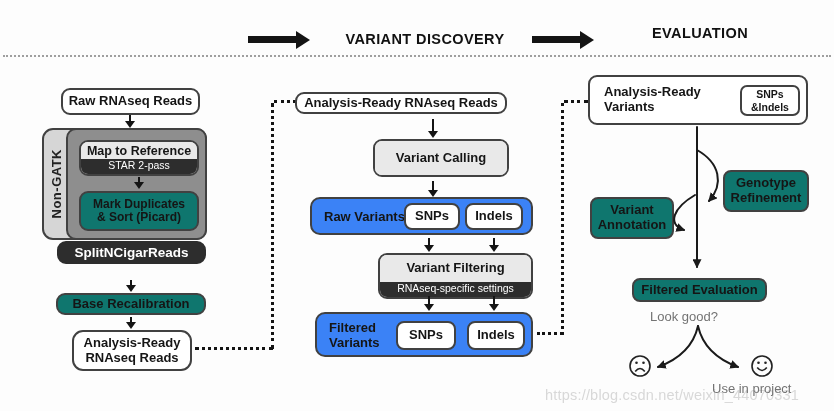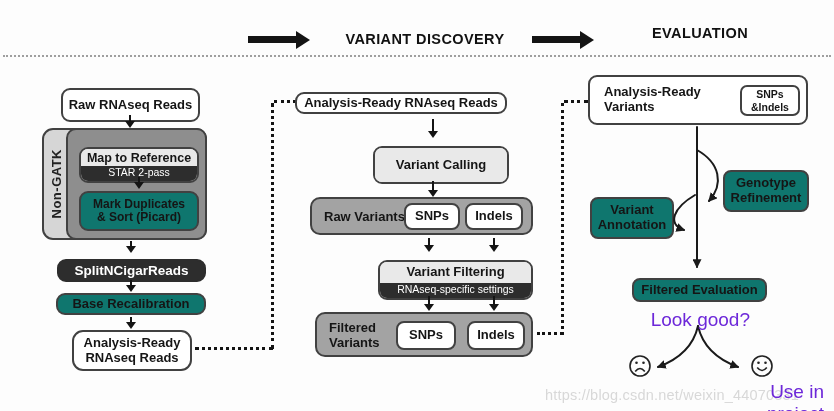--- a/index.html
+++ b/index.html
@@ -8,67 +8,67 @@
   .phase{position:absolute;font-weight:bold;font-size:14.5px;letter-spacing:.4px;text-align:center;color:#111;}
   .harrow{position:absolute;height:7px;background:#141414;}
   .harrow::after{content:"";position:absolute;right:-14px;top:50%;transform:translateY(-50%);
                  width:0;height:0;border-left:14px solid #141414;border-top:9px solid transparent;border-bottom:9px solid transparent;}
   .sep{position:absolute;left:3px;right:3px;top:55px;border-top:2px dotted #9f9f9f;}
   .bx{position:absolute;box-sizing:border-box;border:2px solid #414141;border-radius:9px;background:#fff;
       display:flex;align-items:center;justify-content:center;text-align:center;
       font-weight:bold;font-size:13px;line-height:1.12;color:#151515;}
   .lt{background:#0f766e;}
   .dkbox{background:#2d2d2d;color:#fff;border:2px solid #2d2d2d;}
-  .stk{padding:0;flex-direction:column;align-items:stretch;overflow:hidden;margin-top:7px;}
+  .stk{padding:0;flex-direction:column;align-items:stretch;overflow:hidden;}
   .stk .t{flex:1;background:#e9e9e9;display:flex;align-items:center;justify-content:center;}
   .stk .b{background:#2d2d2d;color:#fff;font-weight:normal;font-size:10.5px;display:flex;align-items:center;justify-content:center;padding:1px 0 2px;}
-  .grp{position:absolute;box-sizing:border-box;background:#a3a3a3;border:2px solid #414141;border-radius:10px;}
+  .grp{position:absolute;box-sizing:border-box;background:#3b82f6;border:2px solid #414141;border-radius:10px;}
   .grp .glabel{position:absolute;left:12px;top:50%;transform:translateY(-50%);font-weight:bold;font-size:13px;text-align:left;}
   .pre{white-space:pre-line;}
   .varrow{position:absolute;width:2px;background:#141414;}
   .varrow::after{content:"";position:absolute;left:-4px;bottom:-7px;width:0;height:0;
                  border-left:5px solid transparent;border-right:5px solid transparent;border-top:7px solid #141414;}
   .doth{position:absolute;height:0;border-top:3px dotted #141414;}
   .dotv{position:absolute;width:0;border-left:3px dotted #141414;}
   .vtext{writing-mode:vertical-rl;transform:rotate(180deg);font-weight:bold;font-size:13px;color:#222;letter-spacing:.5px;}
-  .plain{position:absolute;font-size:19px;color:#6d28d9;text-align:right;z-index:3;}
+  .plain{position:absolute;font-size:13px;color:#737373;text-align:left;z-index:3;}
   .wm{position:absolute;left:545px;top:387px;font-size:14.5px;color:#d8d8d8;z-index:1;letter-spacing:.2px;}
   .flowsvg{position:absolute;left:560px;top:70px;z-index:2;pointer-events:none;}
 </style>
 </head>
 <body>
 
 <div class="canvas">
 
   <div class="harrow" style="left:248px;top:36px;width:48px;"></div>
   <div class="phase" style="left:330px;top:31px;width:190px;">VARIANT DISCOVERY</div>
   <div class="harrow" style="left:532px;top:36px;width:48px;"></div>
   <div class="phase" style="left:615px;top:25px;width:170px;">EVALUATION</div>
   <div class="sep"></div>
 
-  <div class="bx" style="left:61px;top:88px;width:139px;height:34px;">Raw RNAseq Reads</div>
+  <div class="bx" style="left:61px;top:88px;width:139px;height:27px;">Raw RNAseq Reads</div>
   <div class="varrow" style="left:129px;top:115px;height:6px;"></div>
 
   <div class="grp" style="left:42px;top:128px;width:165px;height:112px;background:#d6d6d6;border-radius:11px;">
     <div style="position:absolute;left:0;top:0;width:24px;height:100%;display:flex;align-items:center;justify-content:center;">
       <span class="vtext">Non-GATK</span>
     </div>
     <div style="position:absolute;left:22px;top:-2px;right:-2px;bottom:-2px;background:#8e8e8e;border:2px solid #414141;border-radius:10px;box-sizing:border-box;">
       <div class="bx stk" style="left:11px;top:10px;width:120px;height:36px;">
         <div class="t" style="font-size:12.5px;">Map to Reference</div>
         <div class="b">STAR 2-pass</div>
       </div>
       <div class="varrow" style="left:70px;top:47px;height:5px;"></div>
       <div class="bx lt pre" style="left:11px;top:61px;width:120px;height:40px;font-size:12px;">Mark Duplicates
 &amp; Sort (Picard)</div>
     </div>
   </div>
   <div class="varrow" style="left:130px;top:241px;height:5px;"></div>
 
-  <div class="bx dkbox" style="left:57px;top:259px;width:149px;height:23px;font-size:13.5px;">SplitNCigarReads</div>
+  <div class="bx dkbox" style="left:57px;top:241px;width:149px;height:23px;font-size:13.5px;">SplitNCigarReads</div>
   <div class="varrow" style="left:130px;top:280px;height:5px;"></div>
 
   <div class="bx lt" style="left:56px;top:293px;width:150px;height:22px;">Base Recalibration</div>
   <div class="varrow" style="left:130px;top:317px;height:5px;"></div>
 
   <div class="bx pre" style="left:72px;top:330px;width:120px;height:41px;border-radius:11px;">Analysis-Ready
 RNAseq Reads</div>
 
   <div class="doth" style="left:195px;top:347px;width:78px;"></div>
   <div class="dotv" style="left:271px;top:103px;height:246px;"></div>
@@ -83,21 +83,21 @@
   <div class="varrow" style="left:432px;top:181px;height:9px;"></div>
 
   <div class="grp" style="left:310px;top:197px;width:223px;height:38px;">
     <div class="glabel">Raw Variants</div>
     <div class="bx" style="left:92px;top:4px;width:56px;height:27px;border-radius:8px;">SNPs</div>
     <div class="bx" style="left:153px;top:4px;width:58px;height:27px;border-radius:8px;">Indels</div>
   </div>
   <div class="varrow" style="left:428px;top:238px;height:7px;"></div>
   <div class="varrow" style="left:493px;top:238px;height:7px;"></div>
 
-  <div class="bx stk" style="left:378px;top:253px;width:155px;height:40px;">
+  <div class="bx stk" style="left:378px;top:253px;width:155px;height:46px;">
     <div class="t">Variant Filtering</div>
     <div class="b">RNAseq-specific settings</div>
   </div>
   <div class="varrow" style="left:428px;top:296px;height:8px;"></div>
   <div class="varrow" style="left:493px;top:296px;height:8px;"></div>
 
   <div class="grp" style="left:315px;top:312px;width:218px;height:45px;">
     <div class="glabel pre">Filtered
 Variants</div>
     <div class="bx" style="left:79px;top:7px;width:60px;height:29px;border-radius:8px;">SNPs</div>

